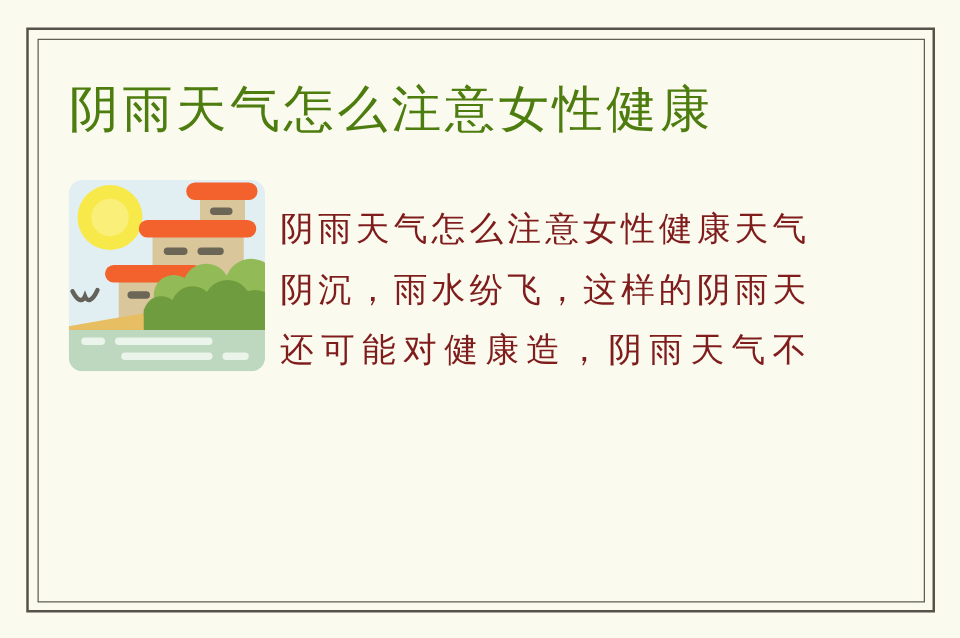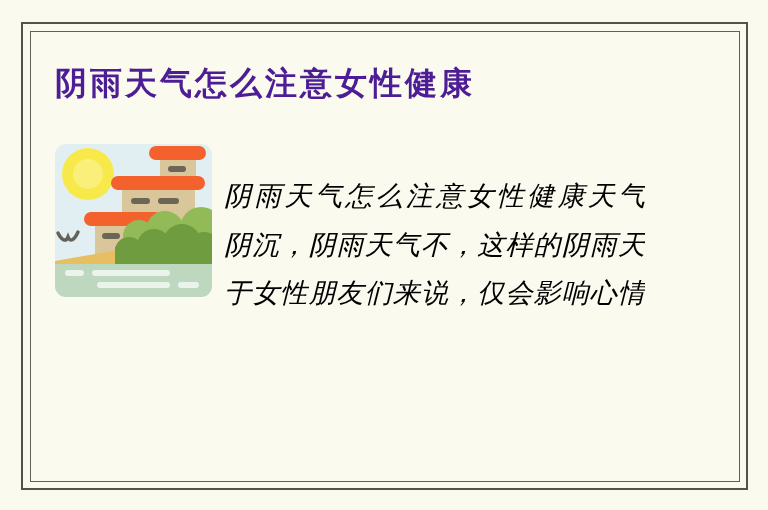--- a/index.html
+++ b/index.html
@@ -21,41 +21,40 @@
     position: absolute;
     left: 30px; top: 31px;
     width: 710px; height: 451px;
     border: 1px solid #615E55;
     box-sizing: border-box;
   }
   .title {
     position: absolute;
     left: 55px; top: 66px;
     margin: 0;
-    font-size: 32px;
-    font-weight: 700;
+    font-size: 40px;
+    font-weight: 400;
     letter-spacing: 3px;
-    color: #4c1d95;
+    color: #4d7c0f;
     line-height: 1.1;
     white-space: nowrap;
     font-family: "Liberation Sans", "DejaVu Sans", sans-serif;
   }
   .illustration {
     position: absolute;
     left: 55px; top: 144px;
     width: 157px; height: 153px;
   }
   .body-text {
     position: absolute;
-    left: 224px; top: 172px;
+    left: 224px; top: 160px;
     width: 421px;
-    color: #000000;
+    color: #7f1d1d;
     font-size: 27px;
     font-family: "DejaVu Serif", serif;
-    font-style: italic;
   }
   .body-line {
     height: 48.5px;
     line-height: 48.5px;
     text-align: justify;
     text-align-last: justify;
     text-justify: inter-character;
     white-space: nowrap;
     overflow: hidden;
   }
@@ -114,15 +113,15 @@
         <rect x="42" y="138" width="73" height="6" rx="3" fill="#EAF4EA"></rect>
         <rect x="123" y="138" width="21" height="6" rx="3" fill="#EAF4EA"></rect>
       </g>
       <path d="M3,89 C7,97 11,98 13,93 C15,98 19,97 23,88" fill="none" stroke="#63615A" stroke-width="3.5" stroke-linecap="round"></path>
     </g>
   </svg>
 </div>
 
 <div class="body-text">
   <div class="body-line">阴雨天气怎么注意女性健康天气</div>
-  <div class="body-line">阴沉，阴雨天气不，这样的阴雨天</div>
-  <div class="body-line">于女性朋友们来说，仅会影响心情</div>
+  <div class="body-line">阴沉，雨水纷飞，这样的阴雨天</div>
+  <div class="body-line">还可能对健康造，阴雨天气不</div>
 </div>
 
 </body></html>

